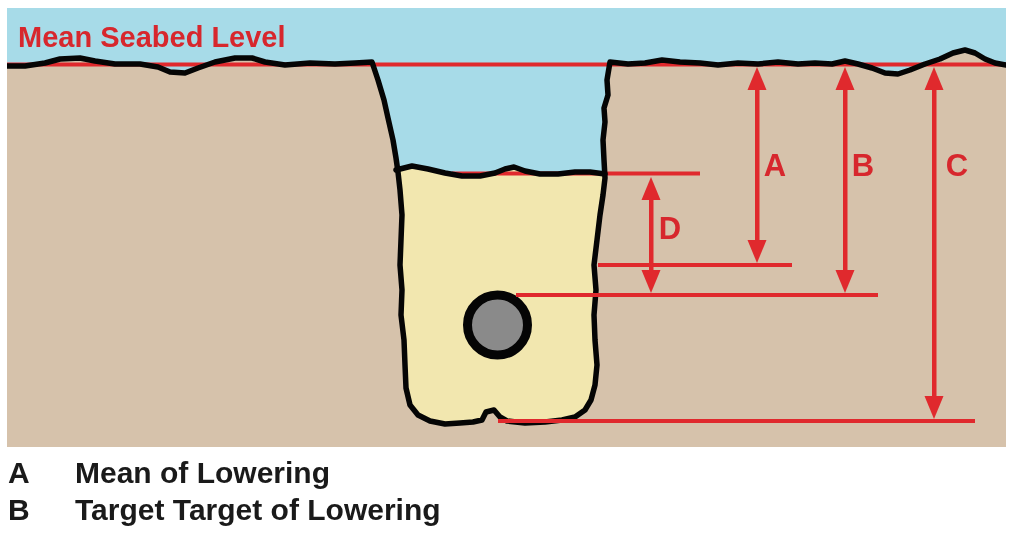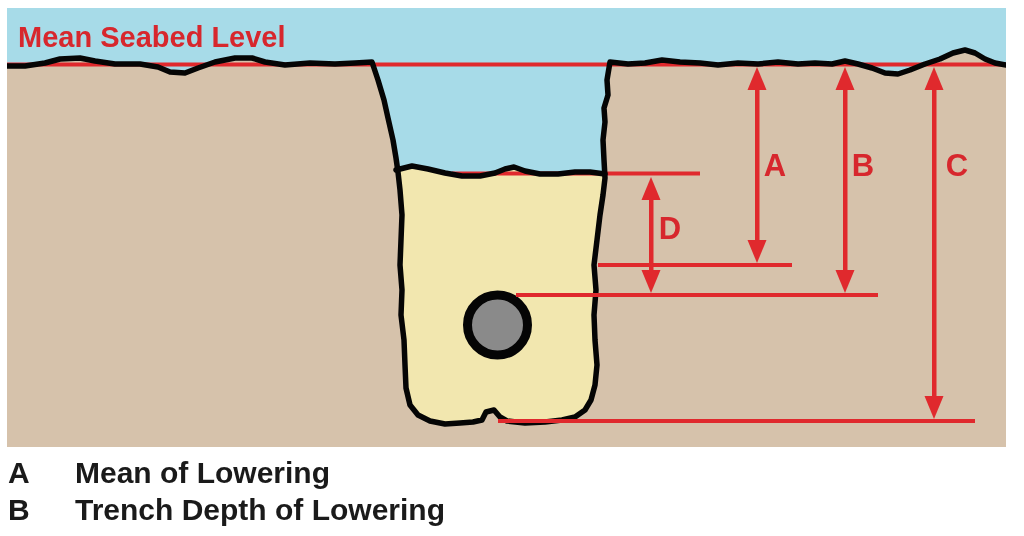--- a/index.html
+++ b/index.html
@@ -154,21 +154,21 @@
   <div class="overlay-label dim-label dim-label-c">C</div>
   <div class="overlay-label dim-label dim-label-d">D</div>
 
   <div class="legend">
     <div class="legend-row legend-row-0">
       <span class="legend-key">A</span>
       <span class="legend-text">Mean of Lowering</span>
     </div>
     <div class="legend-row legend-row-1">
       <span class="legend-key">B</span>
-      <span class="legend-text">Trench Depth of Lowering</span>
+      <span class="legend-text">Target Target of Lowering</span>
     </div>
     <div class="legend-row legend-row-2">
       <span class="legend-key">C</span>
       <span class="legend-text">Trench Depth</span>
     </div>
   </div>
 
 </div>
 
 </body></html>

